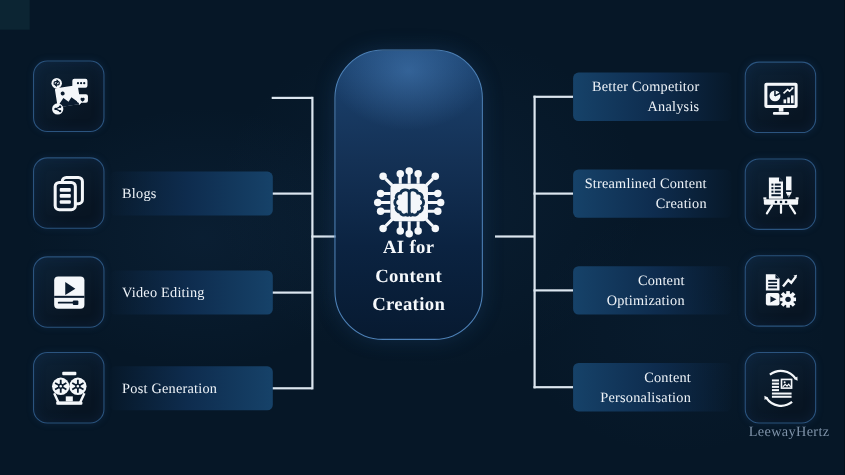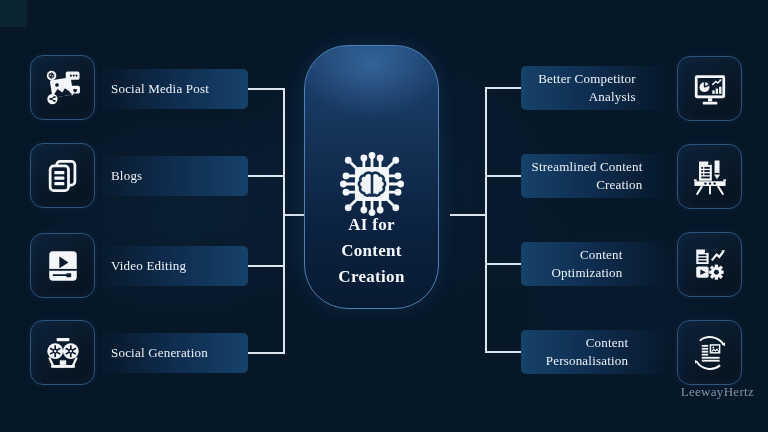--- a/index.html
+++ b/index.html
@@ -125,31 +125,28 @@
       <circle cx="32.5" cy="22" r="8.6" fill="#f4f7fa"></circle>
       <g stroke="#0a1b2e" stroke-width="1.8">
         <path d="M15.5,15.5 V28.5 M9.9,18.8 L21.1,25.2 M9.9,25.2 L21.1,18.8"></path>
         <path d="M32.5,15.5 V28.5 M26.9,18.8 L38.1,25.2 M26.9,25.2 L38.1,18.8"></path>
       </g>
       <circle cx="15.5" cy="22" r="2" fill="#f4f7fa" stroke="#0a1b2e" stroke-width="1.4"></circle>
       <circle cx="32.5" cy="22" r="2" fill="#f4f7fa" stroke="#0a1b2e" stroke-width="1.4"></circle>
     </svg>
   </div>
 
-  <div class="pill pill-left" style="top:69px;">
-    <span>Social Media Post</span>
-  </div>
   <div class="pill pill-left" style="top:156px;">
     <span>Blogs</span>
   </div>
   <div class="pill pill-left" style="top:246px;">
     <span>Video Editing</span>
   </div>
   <div class="pill pill-left" style="top:333px;">
-    <span>Social Generation</span>
+    <span>Post Generation</span>
   </div>
 
   <div class="center-card">
     <svg class="center-chip" viewBox="0 0 48 48">
       <g stroke="#f4f7fa" stroke-width="1.7">
         <path d="M19,13.5 V9.5 M24,13.5 V8 M29,13.5 V9.5"></path>
         <path d="M19,34.5 V38.5 M24,34.5 V40 M29,34.5 V38.5"></path>
         <path d="M13.5,19 H9.5 M13.5,24 H8 M13.5,29 H9.5"></path>
         <path d="M34.5,19 H38.5 M34.5,24 H40 M34.5,29 H38.5"></path>
         <path d="M14.5,14.5 L10.8,10.8 M33.5,14.5 L37.2,10.8 M14.5,33.5 L10.8,37.2 M33.5,33.5 L37.2,37.2"></path>

